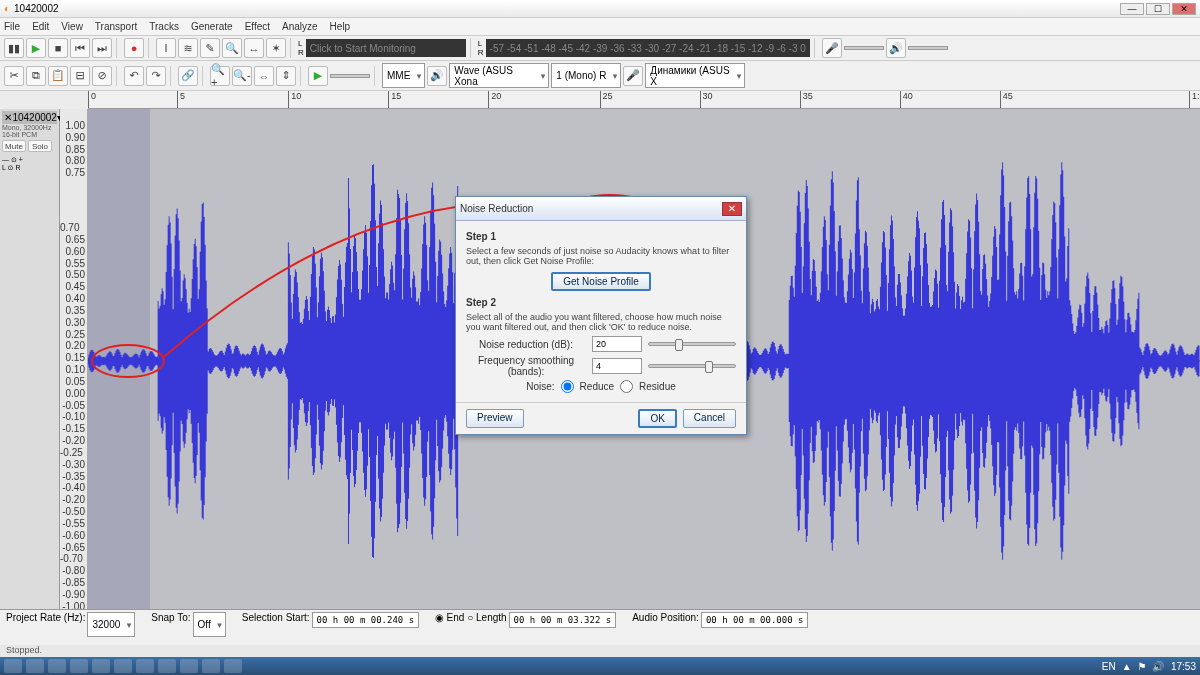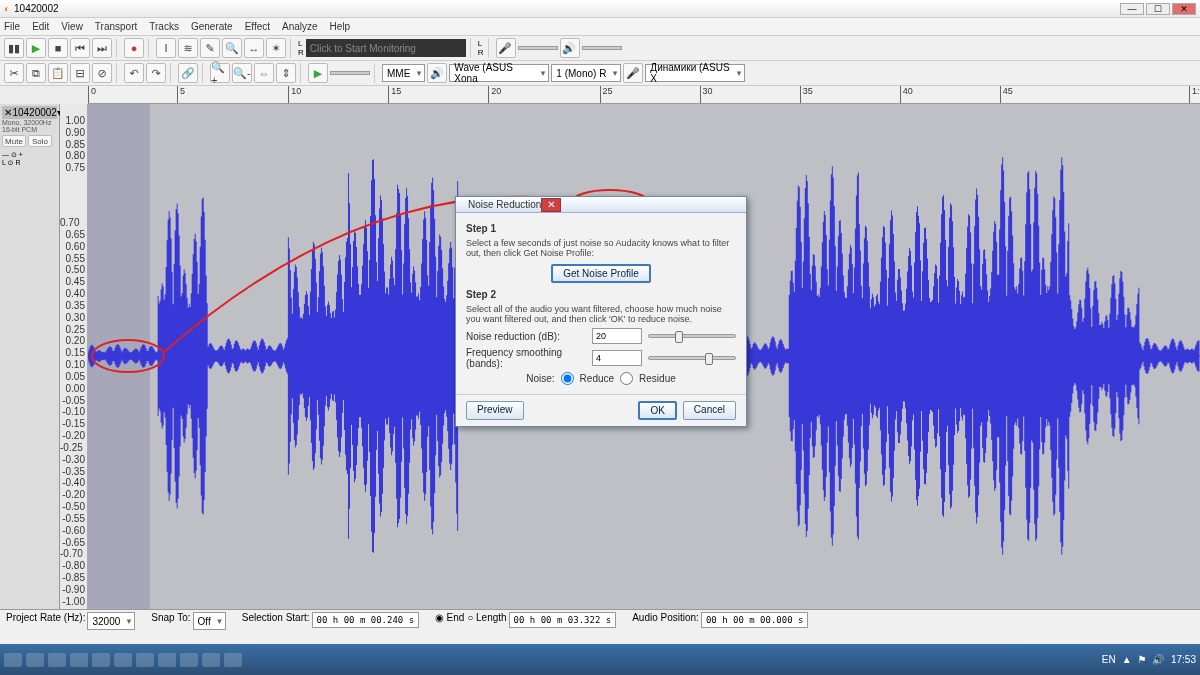--- a/index.html
+++ b/index.html
@@ -11,51 +11,51 @@
 .winbtn.close{background:#e07070}
 .menubar{height:18px;background:#f4f4f4;display:flex;align-items:center;padding:0 4px;gap:12px;color:#333;border-bottom:1px solid #ccc}
 .menubar span{cursor:default}
 .toolrow{display:flex;align-items:center;padding:2px 4px;gap:2px;border-bottom:1px solid #ccc;background:#f0f0f0}
 .tbtn{width:20px;height:20px;background:#f8f8f8;border:1px solid #bbb;border-radius:2px;display:flex;align-items:center;justify-content:center;font-size:11px;color:#444}
 .tbtn.rec{color:#c33}
 .tbtn.play{color:#3a3}
 .sep{width:4px;height:20px;border-left:1px solid #ccc;margin:0 2px}
 .meter{height:18px;background:#333;color:#aaa;font-size:7px;display:flex;align-items:center;padding:0 4px;min-width:160px;gap:1px}
 .meter span{color:#888}
-.dd{height:18px;background:#fff;border:1px solid #999;padding:0 14px 0 4px;display:flex;align-items:center;position:relative;font-size:9px}
+.dd{height:25px;background:#fff;border:1px solid #999;padding:0 14px 0 4px;display:flex;align-items:center;position:relative;font-size:9px}
 .dd::after{content:"▾";position:absolute;right:3px;color:#666}
 .ruler{height:18px;background:#f0f0f0;border-bottom:1px solid #999;position:relative;margin-left:88px}
 .ruler .tick{position:absolute;top:0;height:100%;border-left:1px solid #666;font-size:9px;padding-left:2px;color:#333}
 .workarea{position:relative;height:505px;display:flex}
 .trackhead{width:60px;background:#dcdcdc;border-right:1px solid #999;font-size:8px;padding:2px}
 .trackhead .tname{background:#bbb;padding:1px 2px;display:flex;justify-content:space-between}
 .ampscale{width:28px;background:#e8e8e8;border-right:1px solid #aaa;font-size:8px;color:#333;display:flex;flex-direction:column;justify-content:space-between;padding:2px 0;text-align:right}
 .canvas{flex:1;background:#bfc0c5;position:relative;overflow:hidden}
 .selection{position:absolute;left:0;top:0;bottom:0;width:62px;background:rgba(120,120,160,.35)}
 svg.wavesvg{position:absolute;inset:0;width:100%;height:100%}
 .dialog{position:absolute;left:455px;top:196px;width:292px;background:#f2f2f2;border:1px solid #6a8ab0;box-shadow:2px 2px 6px rgba(0,0,0,.4)}
-.dlgtitle{height:16px;background:linear-gradient(#fff,#d6e4f2);display:flex;align-items:center;padding:0 12px;font-size:11px;color:#333;border-bottom:1px solid #aac}
+.dlgtitle{height:24px;background:linear-gradient(#fff,#d6e4f2);display:flex;align-items:center;justify-content:space-between;padding:0 4px;font-size:11px;color:#333;border-bottom:1px solid #aac}
 .dlgclose{width:20px;height:14px;background:#d04040;color:#fff;display:flex;align-items:center;justify-content:center;font-size:10px;border:1px solid #933}
 .dlgbody{padding:6px 10px;font-size:10px;color:#333}
 .dlgbody .step{font-weight:bold;margin-top:4px}
 .dlgbody .para{font-size:9px;color:#444;margin:4px 0}
 .dlgbtn{display:inline-block;padding:2px 10px;background:linear-gradient(#fff,#dce6f0);border:1px solid #7a9ac0;border-radius:2px;font-size:10px;color:#024}
 .dlgbtn.hl{border:2px solid #3a7ac0}
 .row{display:flex;align-items:center;gap:6px;margin:3px 0;font-size:9px}
-.row label{width:120px;text-align:left;color:#333}
+.row label{width:120px;text-align:center;color:#333}
 .row input[type=text]{width:50px;height:16px;border:1px solid #999;padding:0 3px;font-size:9px}
 .slider{flex:1;height:4px;background:#ccc;border:1px solid #999;position:relative;border-radius:2px}
 .slider .thumb{position:absolute;top:-4px;width:8px;height:12px;background:#eee;border:1px solid #777;border-radius:2px}
 .dlgfoot{display:flex;justify-content:space-between;padding:6px 10px;border-top:1px solid #ccc}
 .annot{position:absolute;pointer-events:none}
 .statusrow{position:absolute;left:0;right:0;bottom:30px;height:36px;background:#f0f0f0;border-top:1px solid #999;padding:2px 6px;display:flex;gap:16px;align-items:flex-start}
 .statcol{display:flex;flex-direction:row;font-size:9px;gap:2px}
 .tc{height:16px;background:#fff;border:1px solid #999;padding:0 4px;font-family:monospace;font-size:9px;display:flex;align-items:center}
 .statusbar{position:absolute;left:0;right:0;bottom:18px;height:12px;background:#e8e8e8;padding:0 6px;font-size:9px;color:#555}
-.taskbar{position:absolute;left:0;right:0;bottom:0;height:31px;background:linear-gradient(#3a6ea5,#2a4e75);display:flex;align-items:center;padding:0 4px;justify-content:space-between}
+.taskbar{position:absolute;left:0;right:0;bottom:0;height:18px;background:linear-gradient(#3a6ea5,#2a4e75);display:flex;align-items:center;padding:0 4px;justify-content:space-between}
 .taskbar .apps{display:flex;gap:4px}
 .taskbar .apps div{width:18px;height:14px;background:rgba(255,255,255,.2);border-radius:2px}
 .taskbar .tray{display:flex;gap:6px;color:#fff;font-size:9px;align-items:center}
 .orb{width:16px;height:16px;border-radius:50%;background:radial-gradient(circle at 30% 30%,#8ecaf0,#1a5a9a)}
 </style>
 </head>
 <body>
 
 <div class="titlebar">
   <div class="left">
@@ -96,20 +96,23 @@
   <div class="tbtn">🔍</div>
   <div class="tbtn">↔</div>
   <div class="tbtn">✶</div>
   <div class="sep"></div>
   <span style="font-size:8px">L<br>R</span>
   <div class="meter">
       <span>Click to Start Monitoring</span>
     </div>
   <div class="sep"></div>
   <span style="font-size:8px">L<br>R</span>
+  <div class="meter">
+      <span>-57 -54 -51 -48 -45 -42 -39 -36 -33 -30 -27 -24 -21 -18 -15 -12 -9 -6 -3 0</span>
+    </div>
   <div class="sep"></div>
   <div class="tbtn">🎤</div>
   <div style="width:40px;height:4px;background:#ccc;border:1px solid #999"></div>
   <div class="tbtn">🔊</div>
   <div style="width:40px;height:4px;background:#ccc;border:1px solid #999"></div>
 </div>
 
 <div class="toolrow">
   <div class="tbtn">✂</div>
   <div class="tbtn">⧉</div>

